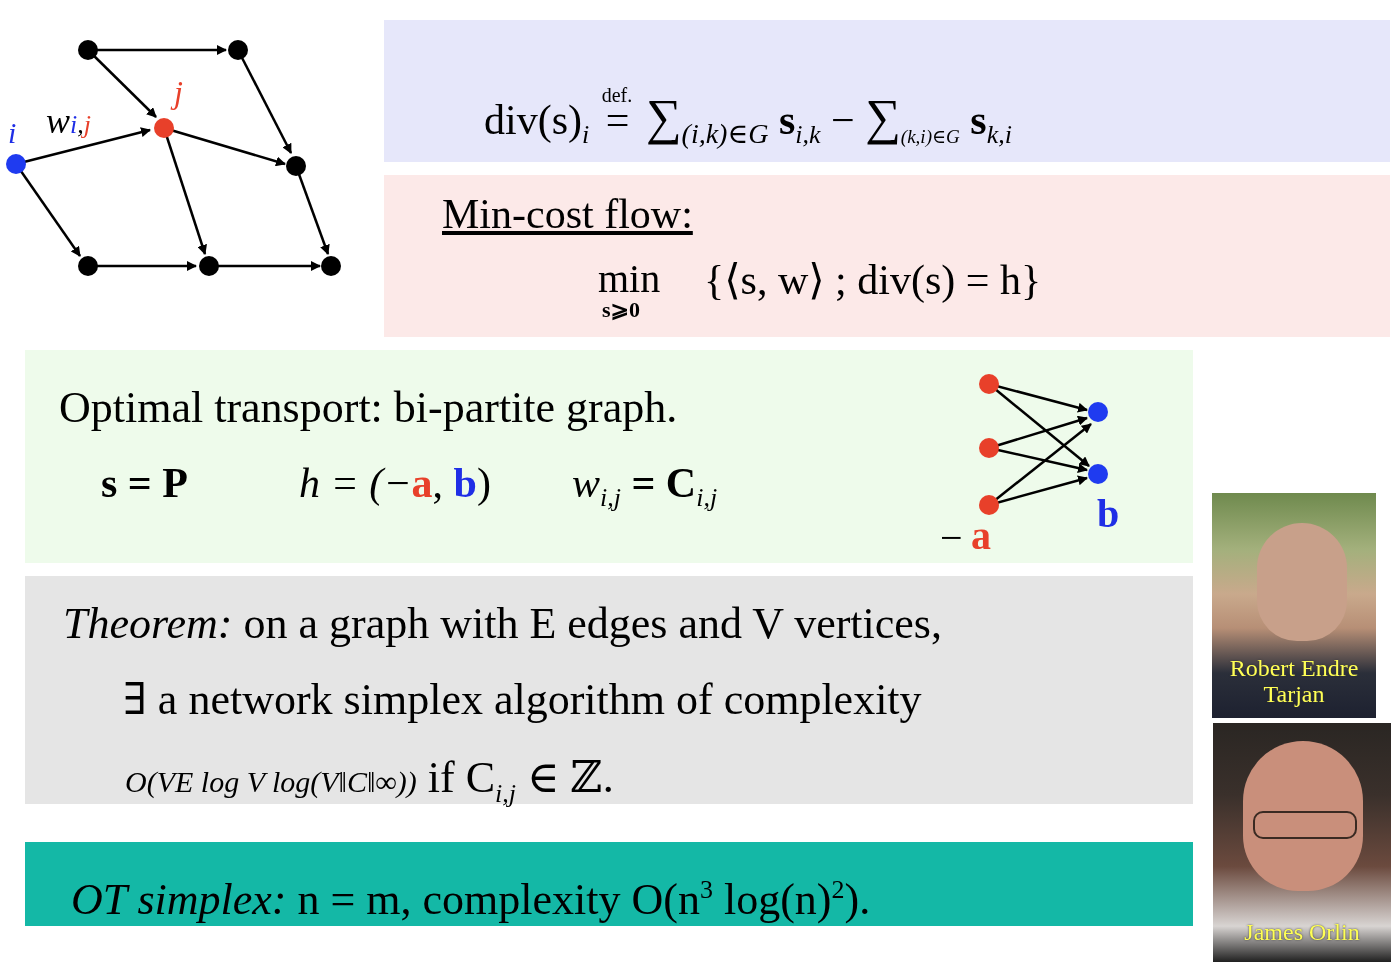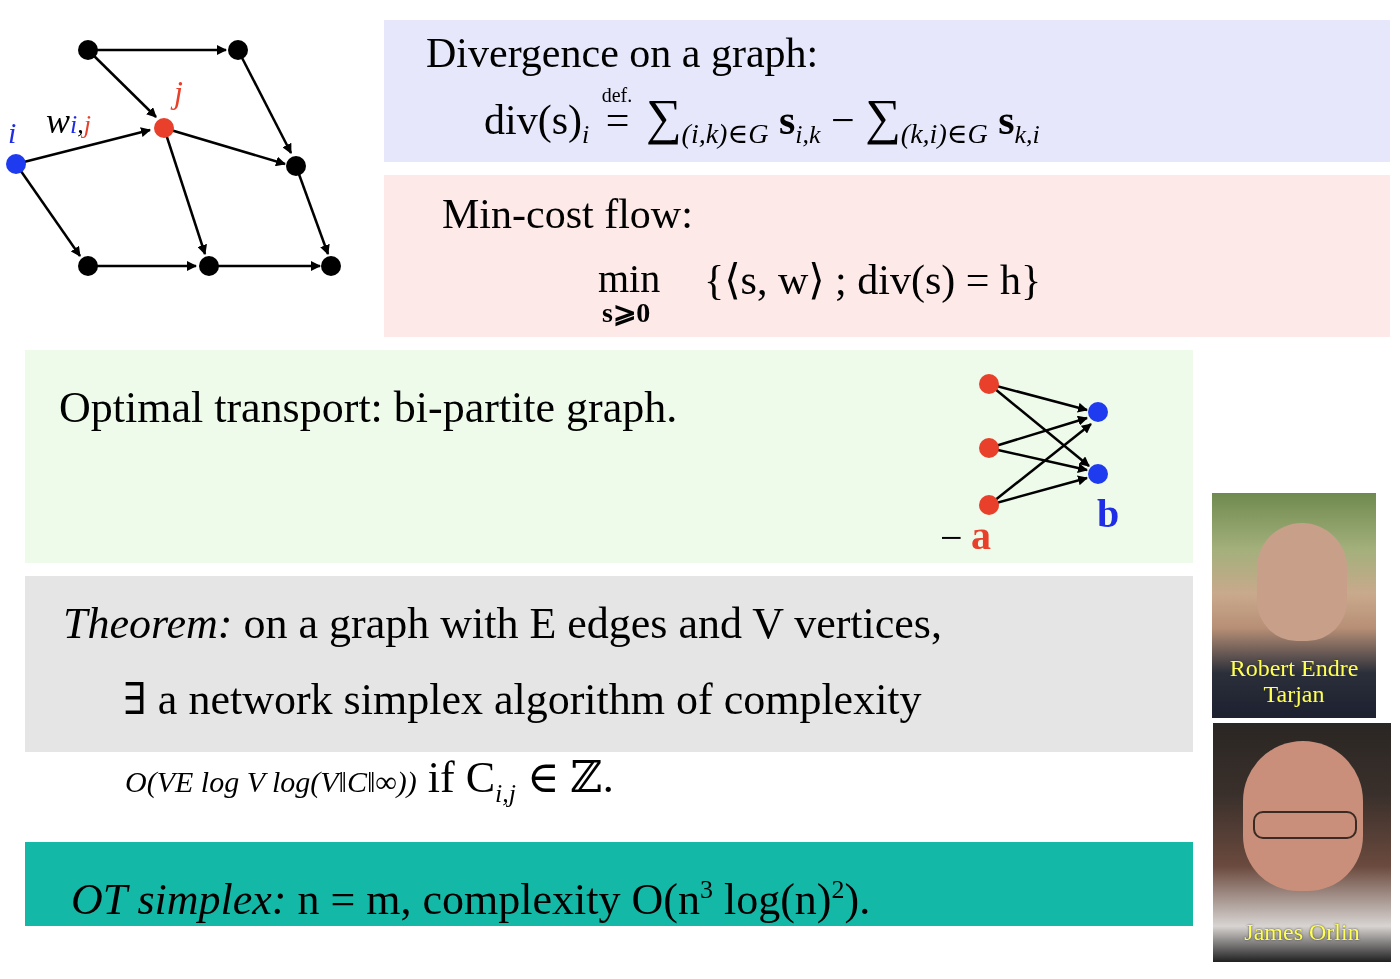--- a/index.html
+++ b/index.html
@@ -6,21 +6,21 @@
   body{width:1400px;height:979px;background:#ffffff;position:relative;overflow:hidden;font-family:"DejaVu Serif","Liberation Serif",serif;color:#000;}
   .box{position:absolute;}
   .serif{font-family:"Liberation Serif","DejaVu Serif",serif;}
   .it{font-style:italic;}
   .bf{font-weight:bold;}
   .red{color:#e8402a;}
   .blue{color:#1f2ee6;}
   #div-box{left:384px;top:20px;width:1006px;height:142px;background:#e6e7fa;}
   #mcf-box{left:384px;top:175px;width:1006px;height:162px;background:#fce9e8;}
   #ot-box{left:25px;top:350px;width:1168px;height:213px;background:#eefbeb;}
-  #thm-box{left:25px;top:576px;width:1168px;height:176px;background:#e5e5e5;}
+  #thm-box{left:25px;top:576px;width:1168px;height:228px;background:#e5e5e5;}
   #simplex-box{left:25px;top:842px;width:1168px;height:84px;background:#14b8a6;}
   .t{position:absolute;white-space:nowrap;line-height:1;}
   .photo{position:absolute;overflow:hidden;}
   .caption{position:absolute;left:0;right:0;text-align:center;color:#ffff55;font-family:"Liberation Serif","DejaVu Serif",serif;font-size:24px;line-height:1.1;text-shadow:0 0 2px #333;}
   sub,sup{line-height:0;}
 </style>
 </head>
 <body>
 
 <svg style="position:absolute;left:0;top:30px;" width="370" height="260" viewBox="0 30 370 260">
@@ -52,44 +52,50 @@
     <circle cx="164" cy="128" r="10" fill="#e8402a"></circle>
   </g>
 </svg>
 <span class="t serif it blue" style="left:8px;top:118px;font-size:30px;">i</span>
 <span class="t serif it" style="left:46px;top:103px;font-size:36px;">
   <span>w</span><span class="blue" style="font-size:26px;">i</span><span style="font-size:26px;">,</span><span class="red" style="font-size:26px;">j</span>
 </span>
 <span class="t serif it red" style="left:174px;top:76px;font-size:32px;">j</span>
 
 <div class="box" id="div-box">
-  <span class="t serif" style="left:42px;top:12px;font-size:42px;">Divergence on a graph:</span>
   <div class="t serif" style="left:100px;top:72px;font-size:42px;">
     <span>div(s)</span><sub class="it" style="font-size:26px;">i</sub>
     <span style="position:relative;display:inline-block;margin:0 6px;">
       <span style="position:absolute;top:-14px;left:-4px;font-size:20px;">def.</span>
       <span>=</span>
     </span>
     <span style="font-size:50px;">∑</span><sub class="it" style="font-size:28px;text-align:center;">(i,k)∈G</sub>
     <span class="bf">s</span><sub class="it" style="font-size:26px;">i,k</sub>
     <span>−</span>
-    <span style="font-size:50px;">∑</span><sub class="it" style="font-size:28px;font-style:italic;">(k,i)∈G</sub>
+    <span style="font-size:50px;">∑</span><sub class="it" style="font-size:19px;font-style:italic;">(k,i)∈G</sub>
     <span class="bf">s</span><sub class="it" style="font-size:26px;">k,i</sub>
   </div>
 </div>
 
 <div class="box" id="mcf-box">
-  <span class="t serif" style="left:58px;top:18px;font-size:42px;">Min-cost flow:</span>
+  <span class="t serif" style="left:58px;top:18px;font-size:42px;text-decoration:underline;">Min-cost flow:</span>
   <span class="t serif" style="left:214px;top:84px;font-size:40px;text-align:right;">min</span>
-  <span class="t serif bf" style="left:218px;top:124px;font-size:28px;">s⩾0</span>
+  <span class="t serif bf" style="left:218px;top:124px;font-size:22px;">s⩾0</span>
   <span class="t serif" style="left:320px;top:84px;font-size:42px;">{⟨s, w⟩ ; div(s) = h}</span>
 </div>
 
 <div class="box" id="ot-box">
   <span class="t serif" style="left:34px;top:36px;font-size:44px;">Optimal transport: bi-partite graph.</span>
+  <div class="t serif" style="left:76px;top:112px;font-size:42px;">
+    <span class="bf">s = P</span>
+    <span style="display:inline-block;width:90px;"></span>
+    <span class="it">h = (−</span><span class="bf red">a</span><span>, </span><span class="bf blue">b</span><span>)</span>
+    <span style="display:inline-block;width:60px;"></span>
+    <span class="it">w</span><sub class="it" style="font-size:26px;">i,j</sub><span class="bf"> = C</span><sub class="it" style="font-size:26px;">i,j</sub>
+  </div>
 
   <svg style="position:absolute;left:940px;top:20px;" width="160" height="150">
     <defs>
       <marker id="arr2" markerWidth="10" markerHeight="10" refX="9" refY="5" orient="auto" markerUnits="userSpaceOnUse">
         <path d="M0,0 L10,5 L0,10 z" fill="#000"></path>
       </marker>
     </defs>
     <g stroke="#000" stroke-width="2.5" marker-end="url(#arr2)">
       <line x1="24" y1="14" x2="122" y2="40"></line>
       <line x1="24" y1="14" x2="124" y2="96"></line>

